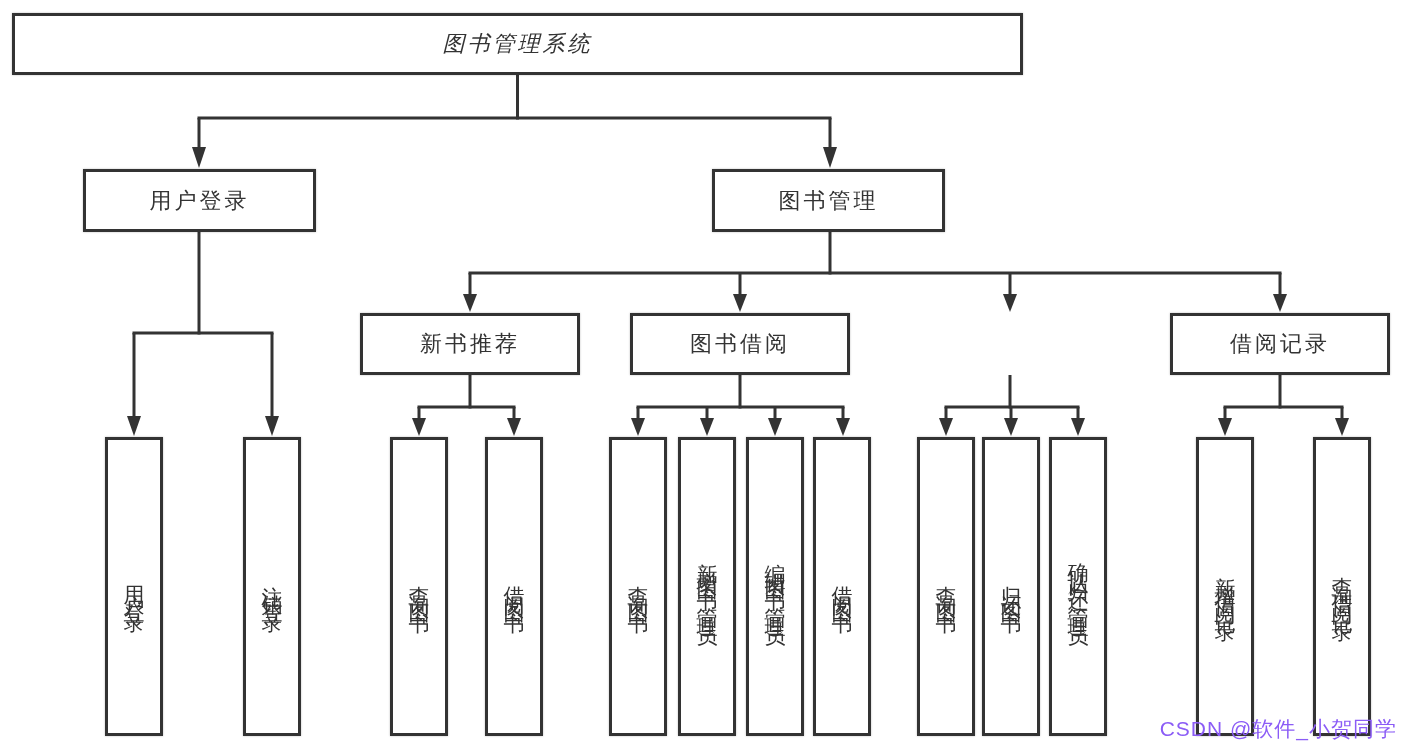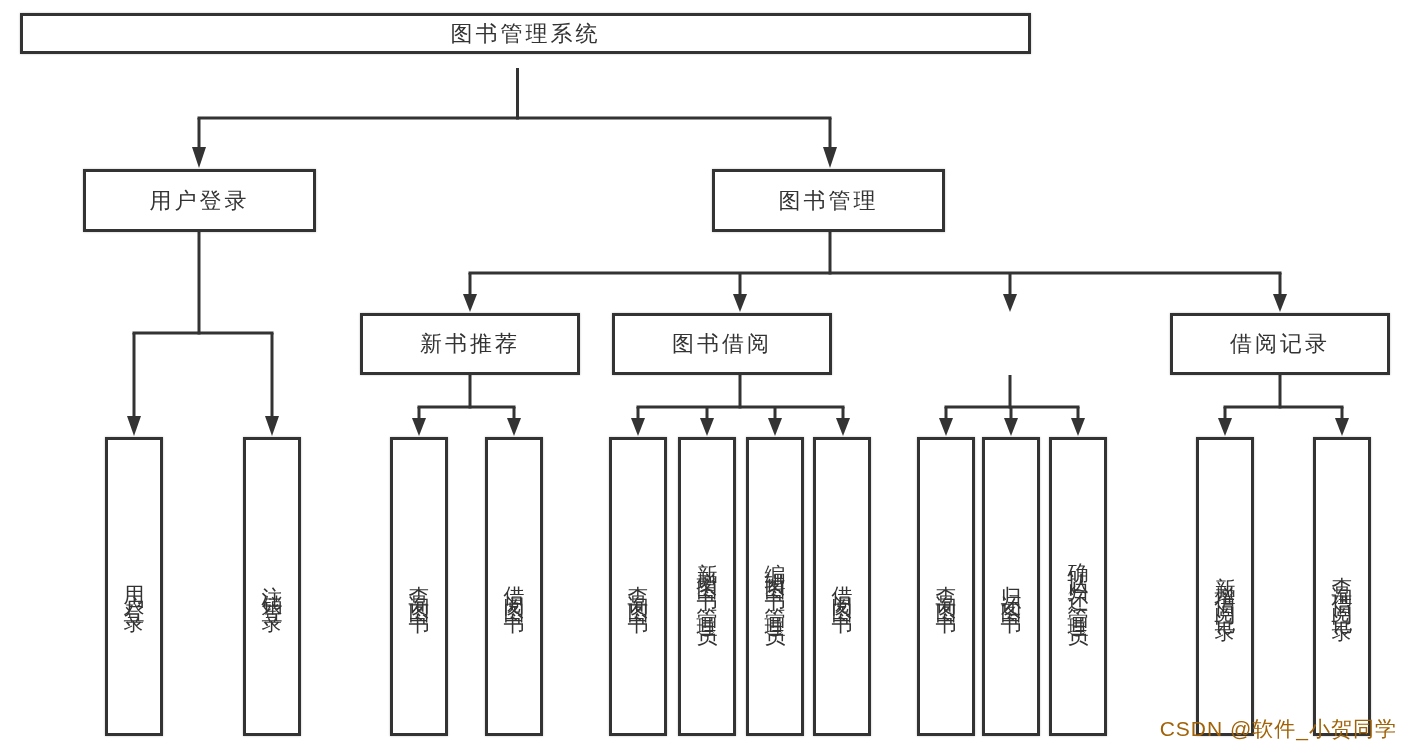--- a/index.html
+++ b/index.html
@@ -70,21 +70,21 @@
     top: 169px;
     width: 233px;
     height: 63px;
   }
   .watermark {
     position: absolute;
     right: 8px;
     top: 715px;
     font-size: 21px;
     letter-spacing: 1px;
-    color: #a16207;
+    color: #8b5cf6;
     z-index: 10;
     white-space: nowrap;
   }
 </style>
 </head>
 <body>
 
 <div class="canvas">
 
   <svg class="connectors" viewBox="0 0 1405 747" xmlns="http://www.w3.org/2000/svg">
@@ -142,35 +142,35 @@
     <polygon points="1071,418 1085,418 1078,436"></polygon>
 
     <line x1="1280" y1="375" x2="1280" y2="408.5"></line>
     <line x1="1223.5" y1="407" x2="1343.5" y2="407"></line>
     <line x1="1225" y1="407" x2="1225" y2="422"></line>
     <polygon points="1218,418 1232,418 1225,436"></polygon>
     <line x1="1342" y1="407" x2="1342" y2="422"></line>
     <polygon points="1335,418 1349,418 1342,436"></polygon>
   </svg>
 
-  <div class="node" style="left:20px; top:13px; width:1011px; height:41px;">
+  <div class="node" style="left:12px; top:13px; width:1011px; height:62px;font-style:italic;">
     <span class="hlabel">图书管理系统</span>
   </div>
 
   <div class="node lvl2" style="left:83px;">
     <span class="hlabel">用户登录</span>
   </div>
   <div class="node lvl3" style="left:360px;">
     <span class="hlabel">新书推荐</span>
   </div>
 
   <div class="node lvl2" style="left:712px;">
     <span class="hlabel">图书管理</span>
   </div>
-  <div class="node lvl3" style="left:612px;justify-content:center;">
+  <div class="node lvl3" style="left:630px;justify-content:center;">
     <span class="hlabel">图书借阅</span>
   </div>
   <div class="node lvl3" style="left:1170px;">
     <span class="hlabel">借阅记录</span>
   </div>
 
   <div class="node leaf" style="left:105px;">
     <span class="vlabel">用户登录</span>
   </div>
   <div class="node leaf" style="left:243px;">

